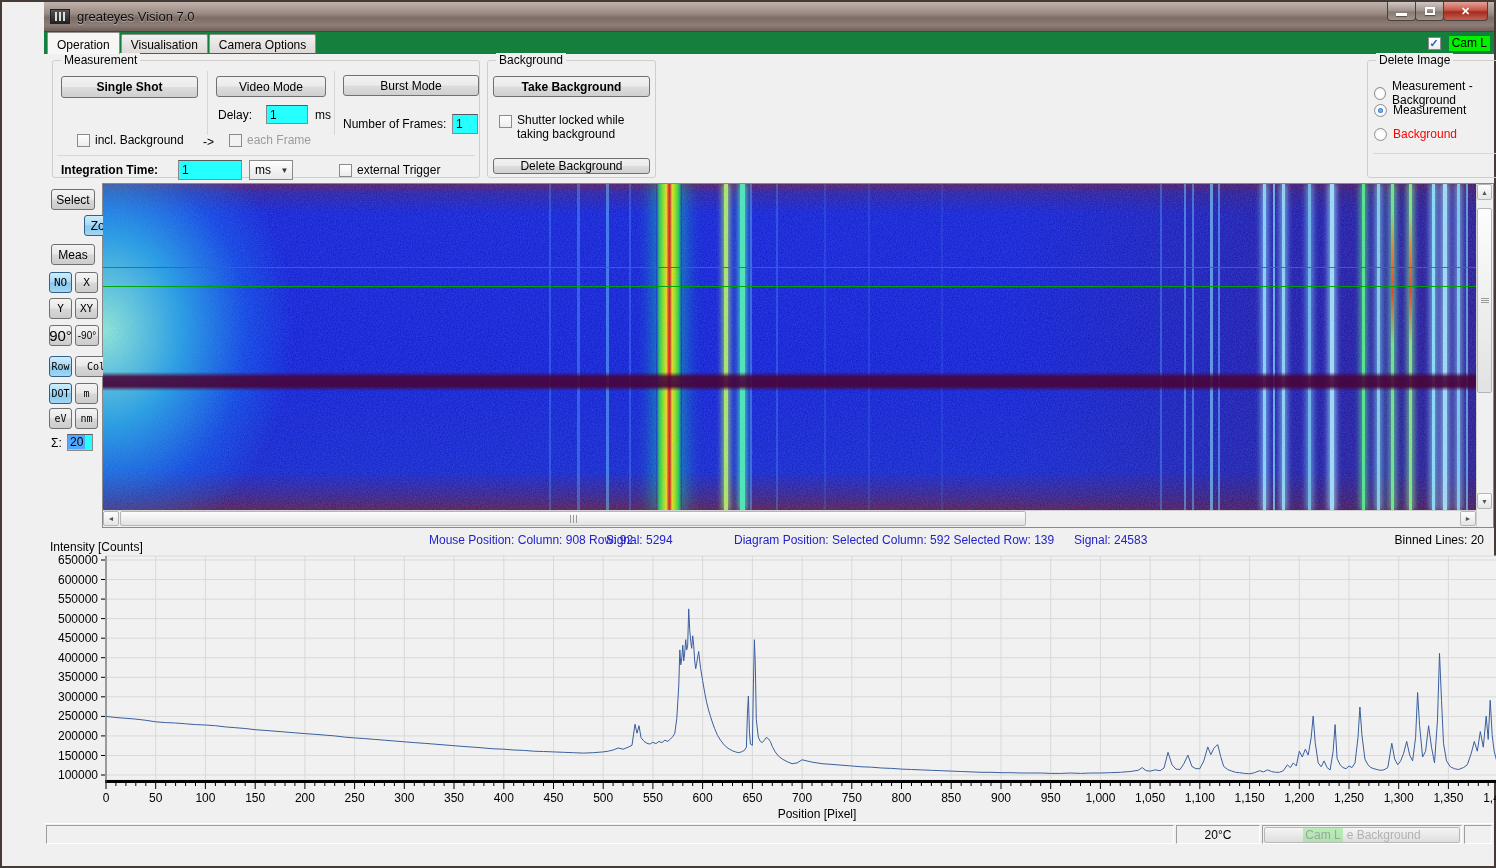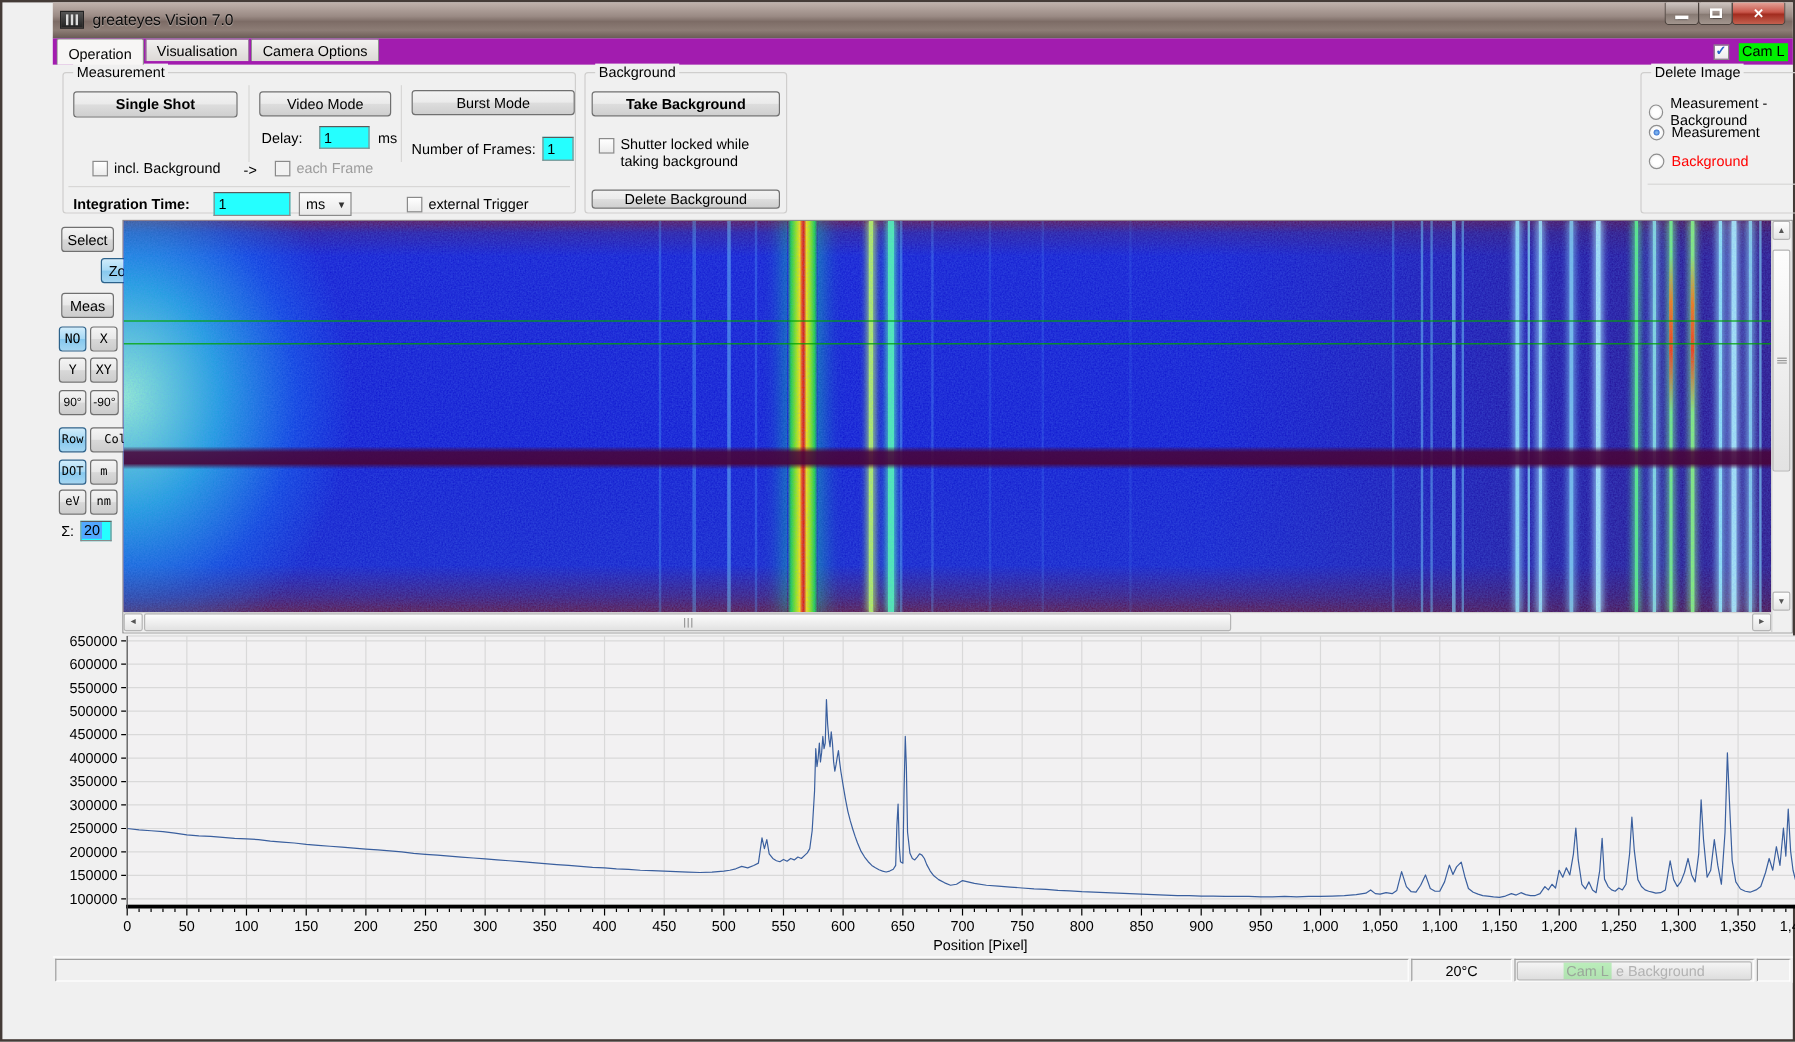--- a/index.html
+++ b/index.html
@@ -25,21 +25,21 @@
   .winbtn .minbar { width:11px; height:3px; background:#fff; box-shadow:0 1px 1px rgba(0,0,0,.4); margin-top:6px;}
   .winbtn .maxbox { width:10px; height:8px; border:2px solid #fff; box-shadow:0 1px 1px rgba(0,0,0,.4);}
 
   
   .menubar { height:21px; flex:0 0 21px; display:flex; align-items:center; padding-left:4px;
     background:linear-gradient(#fbfbfb,#e9e7e5); border-bottom:1px solid #d2d0ce; }
   .menu-item { padding:2px 9px; }
   .menu-item u { text-decoration:underline; }
 
   
-  .tabrow { height:22px; flex:0 0 22px; background:#a21caf; display:flex; align-items:flex-start;
+  .tabrow { height:22px; flex:0 0 22px; background:#15803d; display:flex; align-items:center;
     padding-left:3px; position:relative; }
   .tab { font-size:12px; padding:3px 9px 2px; margin-right:1px; border:1px solid #8f8f8f; border-bottom:none;
     border-radius:2px 2px 0 0; background:linear-gradient(#f2f1f0,#dcd9d6); height:19px; }
   .tab.active { background:#f7f6f5; height:22px; padding-top:5px; z-index:3; }
   .camwrap { position:absolute; right:4px; top:4px; display:flex; align-items:center; gap:8px; }
   .checkbox { width:13px; height:13px; border:1px solid #8a8a8a; background:linear-gradient(#fff,#ececec);
     display:flex; align-items:center; justify-content:center; font-size:11px; line-height:11px;
     color:#2a62c8; font-weight:bold; }
   .camlabel { background:#00f000; padding:0 3px; height:15px; line-height:15px; }
 
@@ -225,21 +225,21 @@
 
   <div class="main">
     <div class="tools">
       <div class="tbtn" style="left:7px; top:6px; width:44px;">Select</div>
       <div class="tbtn on" style="left:7px; top:32px; width:44px;margin-left:33px;">Zoom</div>
       <div class="tbtn" style="left:7px; top:61px; width:44px;">Meas</div>
       <div class="tbtn on mono" style="left:5px; top:89px; width:23px;">NO</div>
       <div class="tbtn mono" style="left:31px; top:89px; width:23px;">X</div>
       <div class="tbtn mono" style="left:5px; top:115px; width:23px;">Y</div>
       <div class="tbtn mono" style="left:31px; top:115px; width:23px;">XY</div>
-      <div class="tbtn" style="left:5px; top:142px; width:23px; font-size:10px;">90°</div>
+      <div class="tbtn" style="left:5px; top:142px; width:23px; font-size:15px;">90°</div>
       <div class="tbtn" style="left:31px; top:142px; width:24px; font-size:10px;">-90°</div>
       <div class="tbtn on mono" style="left:5px; top:173px; width:23px; font-size:10px;">Row</div>
       <div class="tbtn mono" style="left:31px; top:173px; width:42px; font-size:10px;">Col</div>
       <div class="tbtn on mono" style="left:5px; top:200px; width:23px; font-size:10px;">DOT</div>
       <div class="tbtn mono" style="left:31px; top:200px; width:23px; font-size:10px;">m</div>
       <div class="tbtn mono" style="left:5px; top:225px; width:23px; font-size:10px;">eV</div>
       <div class="tbtn mono" style="left:31px; top:225px; width:23px; font-size:10px;">nm</div>
       <span class="lbl" style="left:7px; top:253px;">Σ:</span>
       <div class="cyaninput" style="left:23px; top:251px; width:26px; height:17px; padding:0;"><span style="background:#52a8ff; padding:0 2px;">20</span></div>
     </div>
@@ -311,20 +311,28 @@
               <i></i>
               <i></i>
               <i></i>
             </span>
           </div>
         <div class="scrollbtn" style="bottom:18px; left:0; width:15px; height:16px;">▼</div>
       </div>
     </div>
   </div>
 
+  <div class="statusline">
+    <span style="left:6px; bottom:0;">Intensity [Counts]</span>
+    <span class="bluetext" style="left:385px; top:5px;">Mouse Position: Column: 908 Row: 92</span>
+    <span class="bluetext" style="left:562px; top:5px;">Signal: 5294</span>
+    <span class="bluetext" style="left:690px; top:5px;">Diagram Position: Selected Column: 592 Selected Row: 139</span>
+    <span class="bluetext" style="left:1030px; top:5px;">Signal: 24583</span>
+    <span style="right:10px; top:5px;">Binned Lines: 20</span>
+  </div>
 
   <div class="chart">
     <svg id="chart-svg" width="1490" height="269" font-family="Liberation Sans, sans-serif">
         <rect x="62" y="2" width="1424" height="224" fill="#f2f1f2" stroke="#d9d9d9"></rect>
         <line x1="62" x2="1486" y1="221.0" y2="221.0" stroke="#d9d9d9"></line>
         <line x1="62" x2="1486" y1="201.5" y2="201.5" stroke="#d9d9d9"></line>
         <line x1="62" x2="1486" y1="181.9" y2="181.9" stroke="#d9d9d9"></line>
         <line x1="62" x2="1486" y1="162.4" y2="162.4" stroke="#d9d9d9"></line>
         <line x1="62" x2="1486" y1="142.8" y2="142.8" stroke="#d9d9d9"></line>
         <line x1="62" x2="1486" y1="123.3" y2="123.3" stroke="#d9d9d9"></line>

